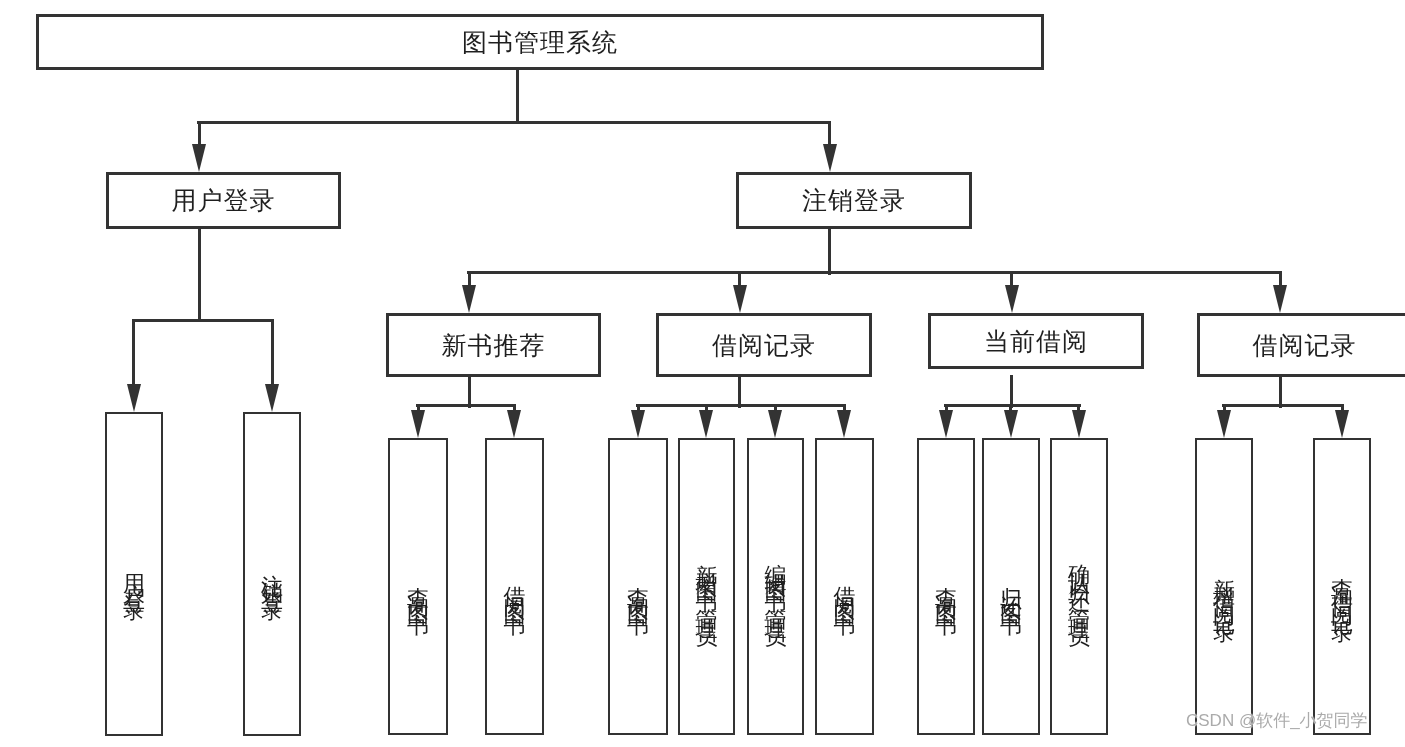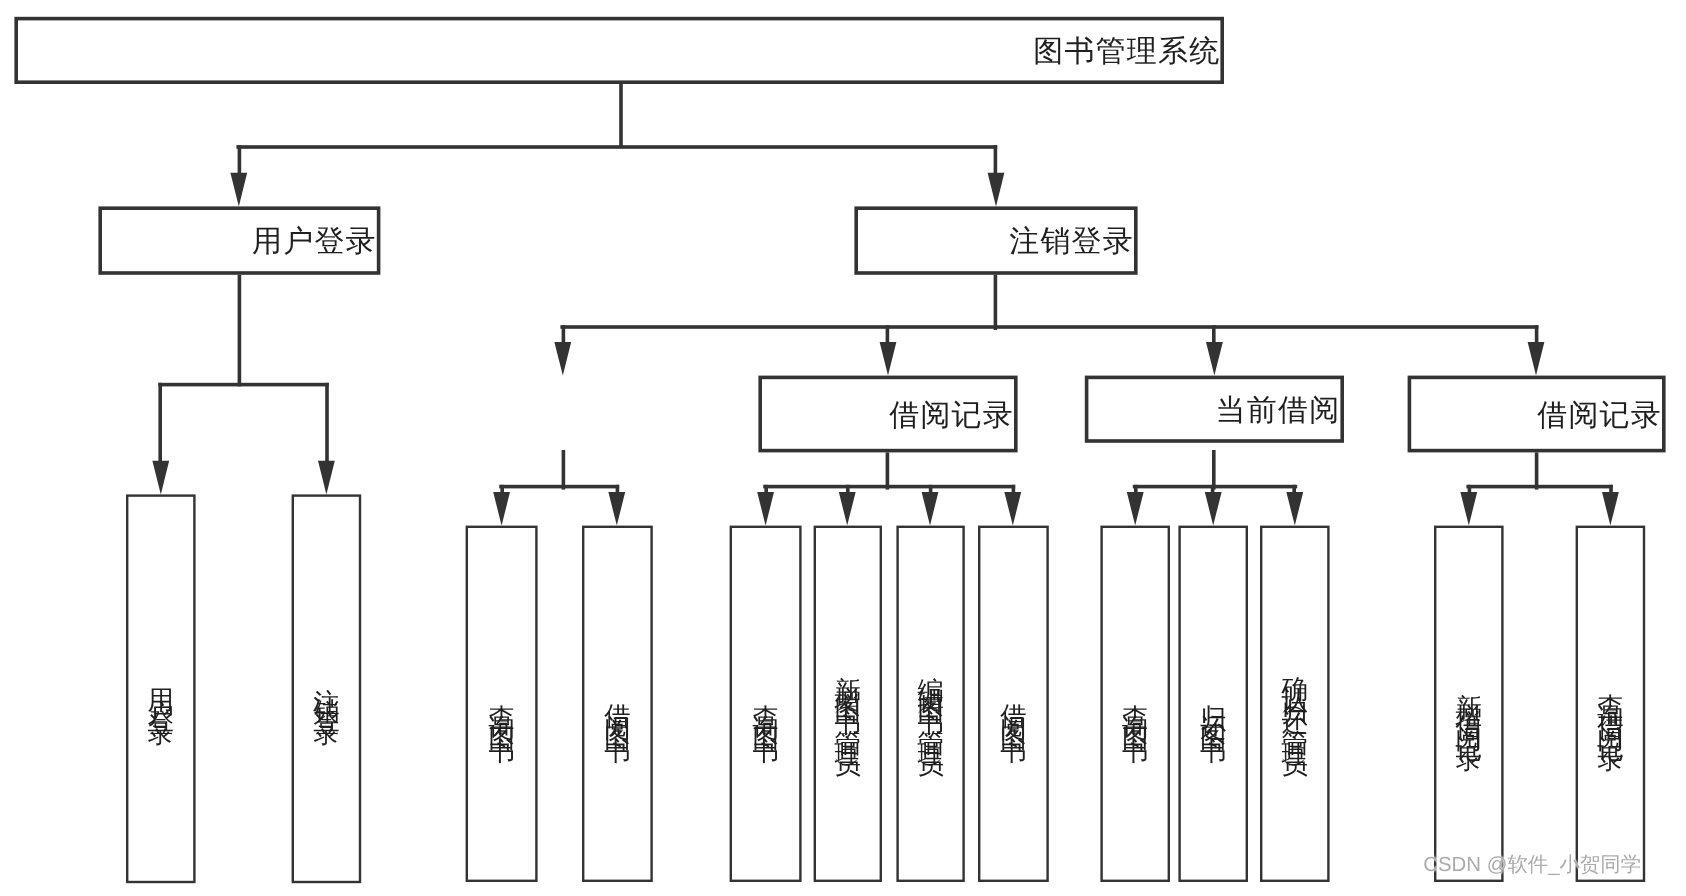--- a/index.html
+++ b/index.html
@@ -21,24 +21,25 @@
     background:var(--background);
     overflow:hidden;
   }
   .box{
     position:absolute;
     box-sizing:border-box;
     border:3px solid var(--line);
     background:var(--background);
     display:flex;
     align-items:center;
-    justify-content:flex-end;
+    justify-content:center;
     font-size:25px;
     letter-spacing:1px;
     color:var(--text);
+    margin-left:24px;
   }
   .leaf{
     position:absolute;
     box-sizing:border-box;
     border:2.5px solid var(--line);
     background:var(--background);
     display:flex;
     align-items:center;
     justify-content:center;
     font-size:22px;
@@ -137,20 +138,23 @@
     <span>图书管理系统</span>
   </div>
 
   <div class="box" style="left:82px;top:172px;width:235px;height:57px">
     <span>用户登录</span>
   </div>
   <div class="box" style="left:712px;top:172px;width:236px;height:57px">
     <span>注销登录</span>
   </div>
 
+  <div class="box" style="left:362px;top:313px;width:215px;height:64px">
+    <span>新书推荐</span>
+  </div>
   <div class="box" style="left:632px;top:313px;width:216px;height:64px">
     <span>借阅记录</span>
   </div>
   <div class="box" style="left:904px;top:313px;width:216px;height:56px">
     <span>当前借阅</span>
   </div>
   <div class="box" style="left:1173px;top:313px;width:215px;height:64px">
     <span>借阅记录</span>
   </div>
 

